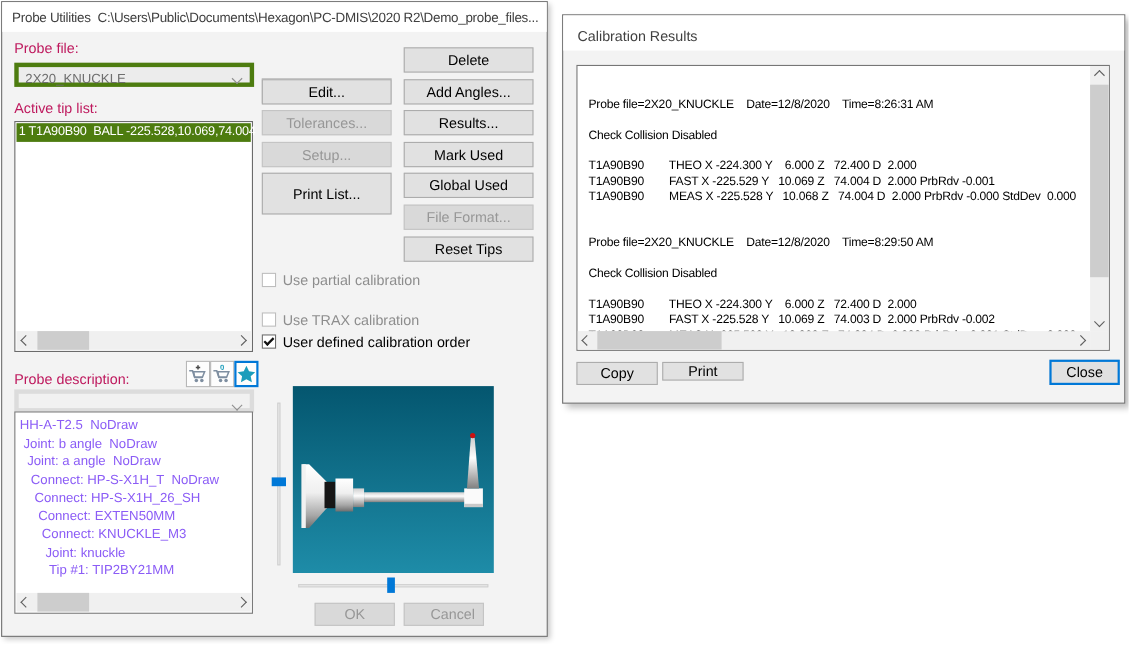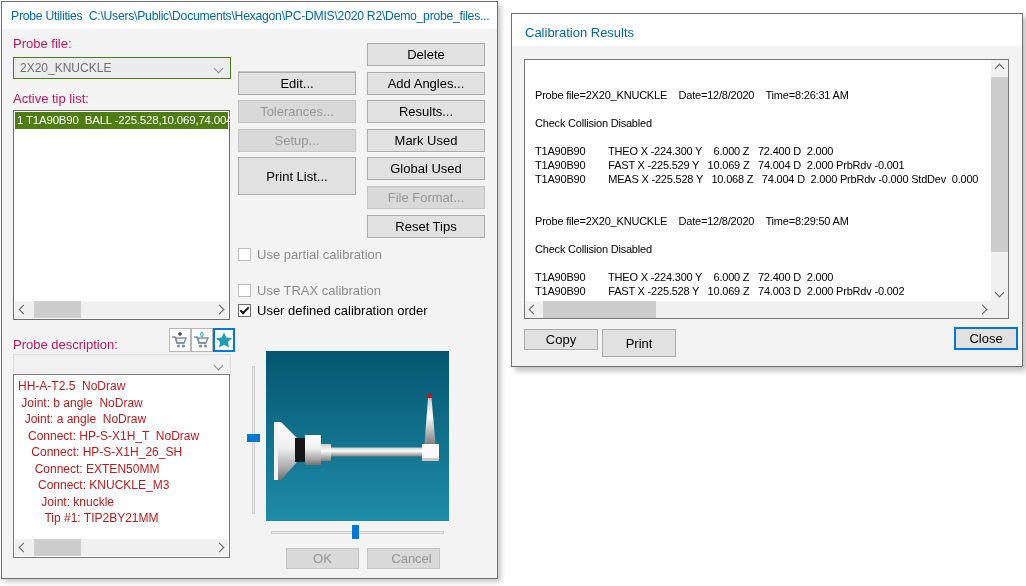--- a/index.html
+++ b/index.html
@@ -5,42 +5,42 @@
   html,body{margin:0;padding:0;}
   body{
     width:1026px;height:586px;position:relative;overflow:hidden;
     background:#ffffff;
     font-family:"Liberation Sans", sans-serif;
     color:#000;
     -webkit-font-smoothing:antialiased;
   }
   .window{position:absolute;background:#f3f3f3;border:1px solid #707070;}
   .titlebar{position:absolute;left:0;top:0;right:0;background:#ffffff;}
-  .title-text{position:absolute;font-size:12.2px;letter-spacing:-0.25px;white-space:pre;color:#0369a1;}
+  .title-text{position:absolute;font-size:12.2px;letter-spacing:-0.25px;white-space:pre;color:#404040;}
 
   
   #probe-win{left:1px;top:1px;width:495px;height:576px;box-shadow:3px 3px 5px rgba(0,0,0,0.22);}
   #probe-win .titlebar{height:27px;}
   .lbl{position:absolute;font-size:13px;color:#be185d;white-space:pre;}
 
-  .combo{position:absolute;background:#ececec;border:1px solid #4d7c0f;box-sizing:border-box;text-decoration:underline;}
+  .combo{position:absolute;background:#ececec;border:4px solid #4d7c0f;box-sizing:border-box;text-decoration:underline;}
   .combo .combo-text{position:absolute;left:6px;top:3px;font-size:12px;color:#6f6f6f;white-space:pre;}
   .combo .chev{position:absolute;right:8px;top:7px;}
 
   .chev{display:inline-block;width:6px;height:6px;border-right:1.5px solid #5f5f5f;border-bottom:1.5px solid #5f5f5f;}
   .chev.down{transform:rotate(45deg);}
   .chev.up{transform:rotate(-135deg);}
   .chev.left{transform:rotate(135deg);}
   .chev.right{transform:rotate(-45deg);}
   .chev.light{border-color:#8f8f8f;}
 
   .listbox{position:absolute;background:#ffffff;border:1px solid #6b6b6b;box-sizing:border-box;}
   .tip-item{position:absolute;left:1px;right:1px;top:1px;height:17px;background:#4d7c0f;color:#fff;
     font-size:11.5px;letter-spacing:-0.2px;white-space:pre;line-height:17px;padding-left:2px;}
-  .desc-text{position:absolute;left:4px;top:3px;font-size:12px;line-height:16.5px;color:#b91c1c;white-space:pre;}
+  .desc-text{position:absolute;left:4px;top:3px;font-size:12px;line-height:16.5px;color:#8b5cf6;white-space:pre;}
 
   
   .hscroll{position:absolute;left:1px;right:1px;bottom:1px;height:17px;background:#f0f0f0;}
   .hscroll .arr{position:absolute;top:0;width:17px;height:17px;display:flex;align-items:center;justify-content:center;}
   .hscroll .arr.l{left:0;} .hscroll .arr.r{right:0;}
   .hscroll .thumb{position:absolute;top:0;height:17px;background:#cdcdcd;}
   .vscroll{position:absolute;background:#f0f0f0;width:17px;}
   .vscroll .arr{position:absolute;left:0;width:17px;height:17px;display:flex;align-items:center;justify-content:center;}
   .vscroll .arr.u{top:0;} .vscroll .arr.d{bottom:0;}
   .vscroll .thumb{position:absolute;left:0;width:17px;background:#cdcdcd;}
@@ -278,15 +278,15 @@
         </span>
       <span class="thumb" style="left:18px;width:113px;"></span>
       <span class="arr r">
           <span class="chev right"></span>
         </span>
     </div>
     <div class="corner"></div>
   </div>
 
   <div class="btn" style="left:12px;top:315px;width:74px;height:21px;">Copy</div>
-  <div class="btn" style="left:90px;top:315px;width:74px;height:28px;">Print</div>
+  <div class="btn" style="left:90px;top:315px;width:74px;height:17px;">Print</div>
   <div class="btn default" style="left:442px;top:313px;width:64px;height:23px;">Close</div>
 </div>
 
 </body></html>

